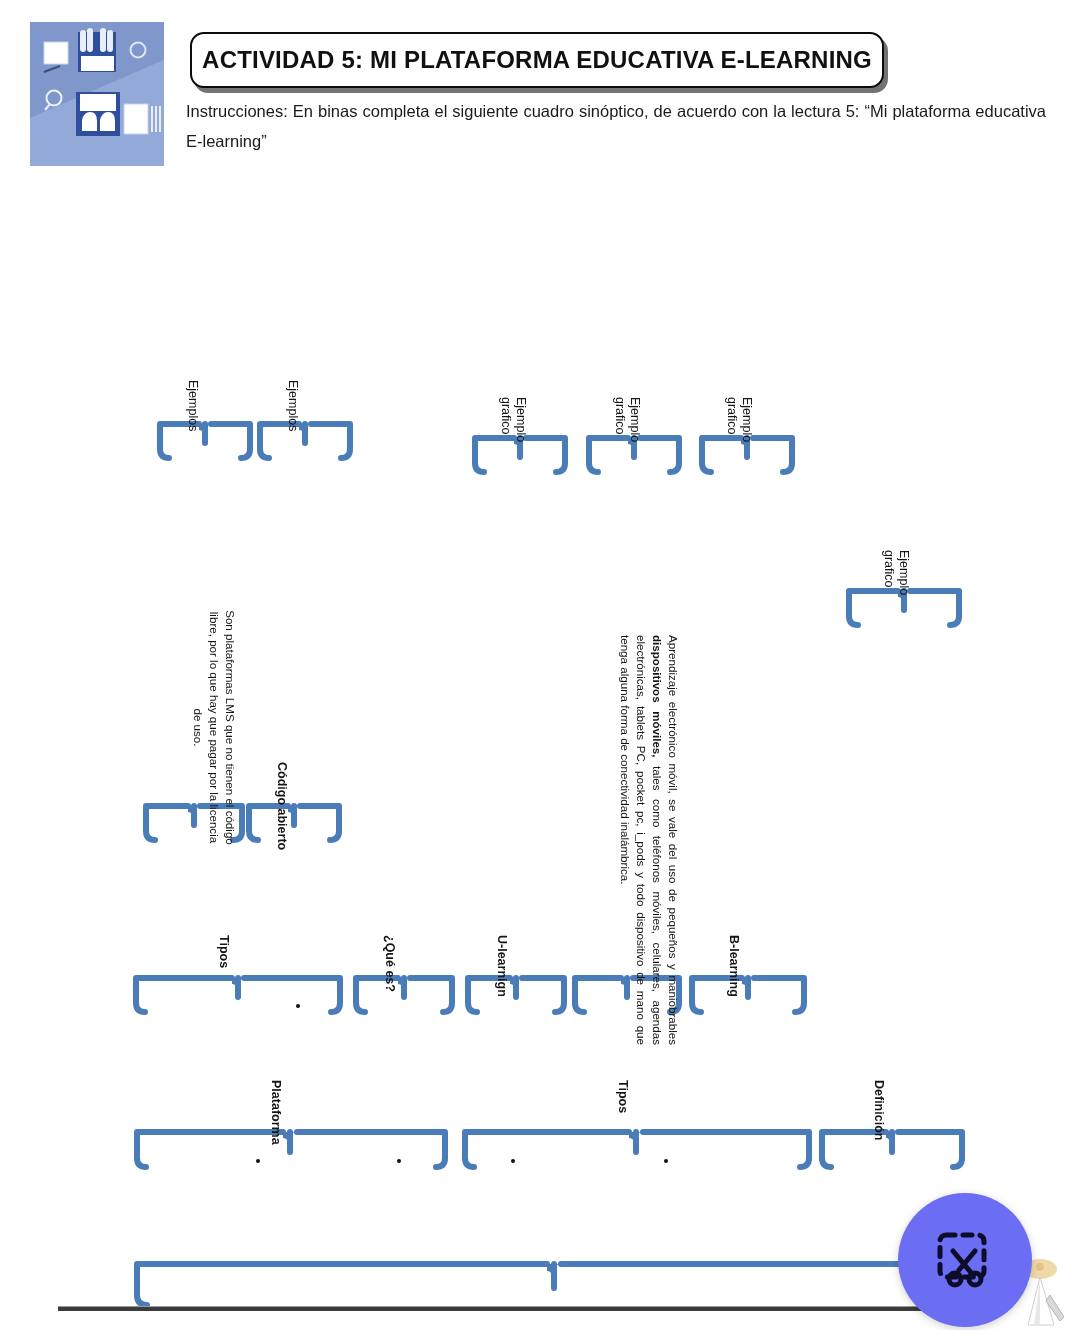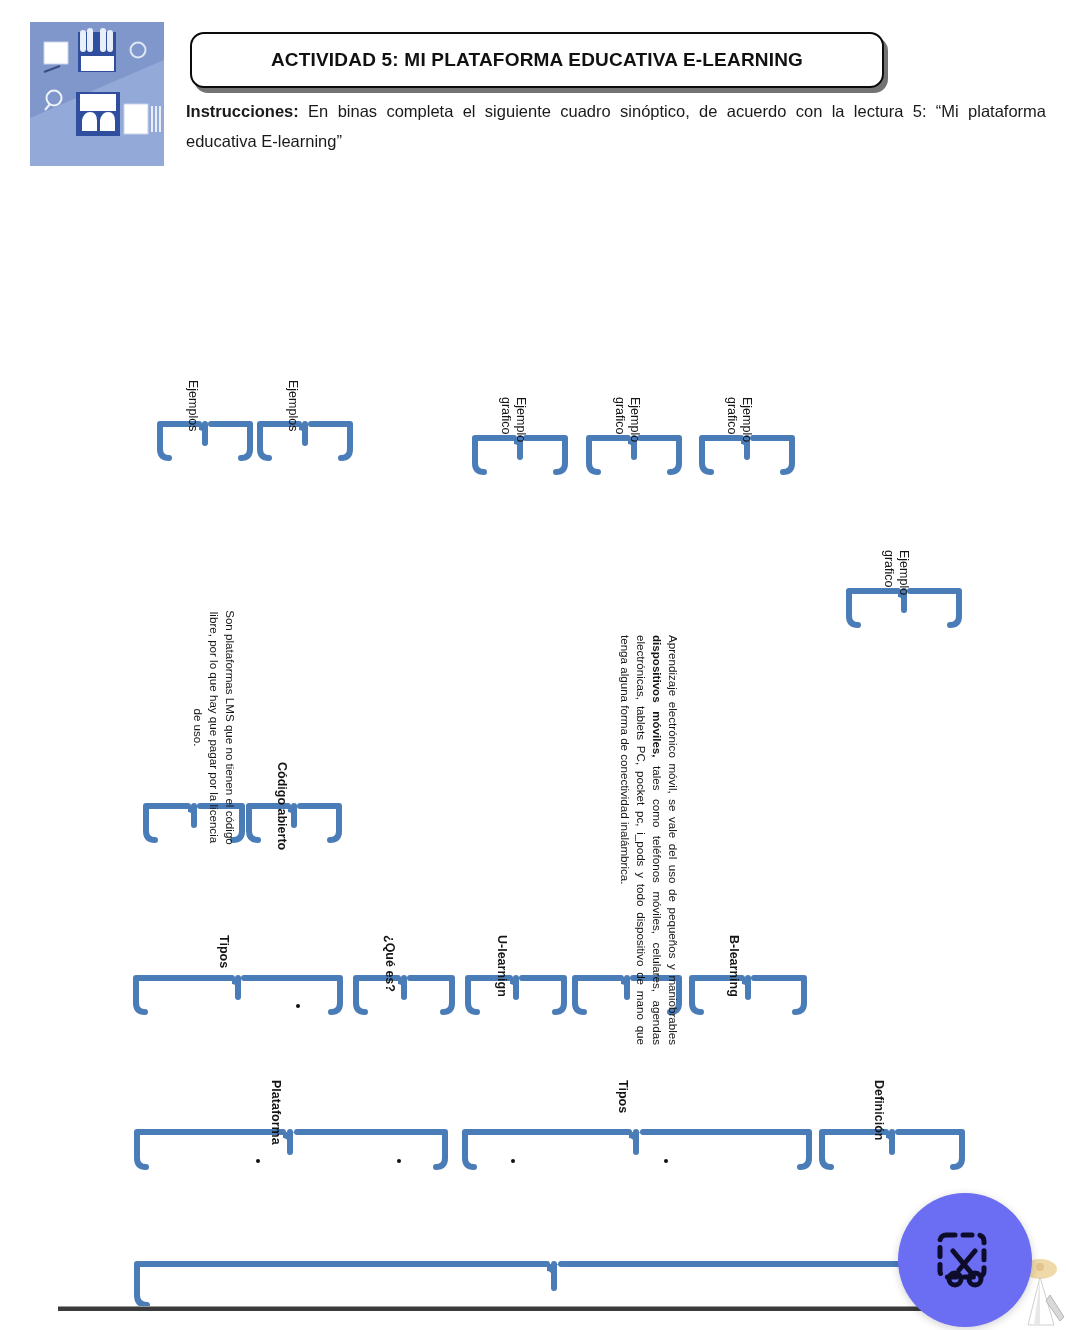--- a/index.html
+++ b/index.html
@@ -24,29 +24,29 @@
   }
   .thumb svg{display:block;}
 
   .title-box{
     position:absolute;left:190px;top:32px;width:690px;height:52px;
     border:2.5px solid #0b0b0b;border-radius:14px;background:#fff;
     box-shadow:4px 5px 0 rgba(0,0,0,0.55);
     display:flex;align-items:center;justify-content:center;
   }
   .title-text{
-    font-size:19px;font-weight:bold;letter-spacing:.2px;color:#111;
+    font-size:24px;font-weight:bold;letter-spacing:.2px;color:#111;
     white-space:nowrap;
   }
 
   .instr{
     position:absolute;left:186px;top:96px;width:860px;
     font-size:16.5px;line-height:30px;text-align:justify;color:#1a1a1a;
   }
-  .instr b{font-weight:bold;}
+  .instr b{font-weight:normal;}
 
   
   .diagram-wrap{
     position:absolute;left:0;top:185px;width:1066px;height:1110px;
   }
   .diagram{
     position:absolute;left:0;top:0;width:1066px;height:1110px;
     transform:rotate(180deg);
     transform-origin:533px 555px;
   }

